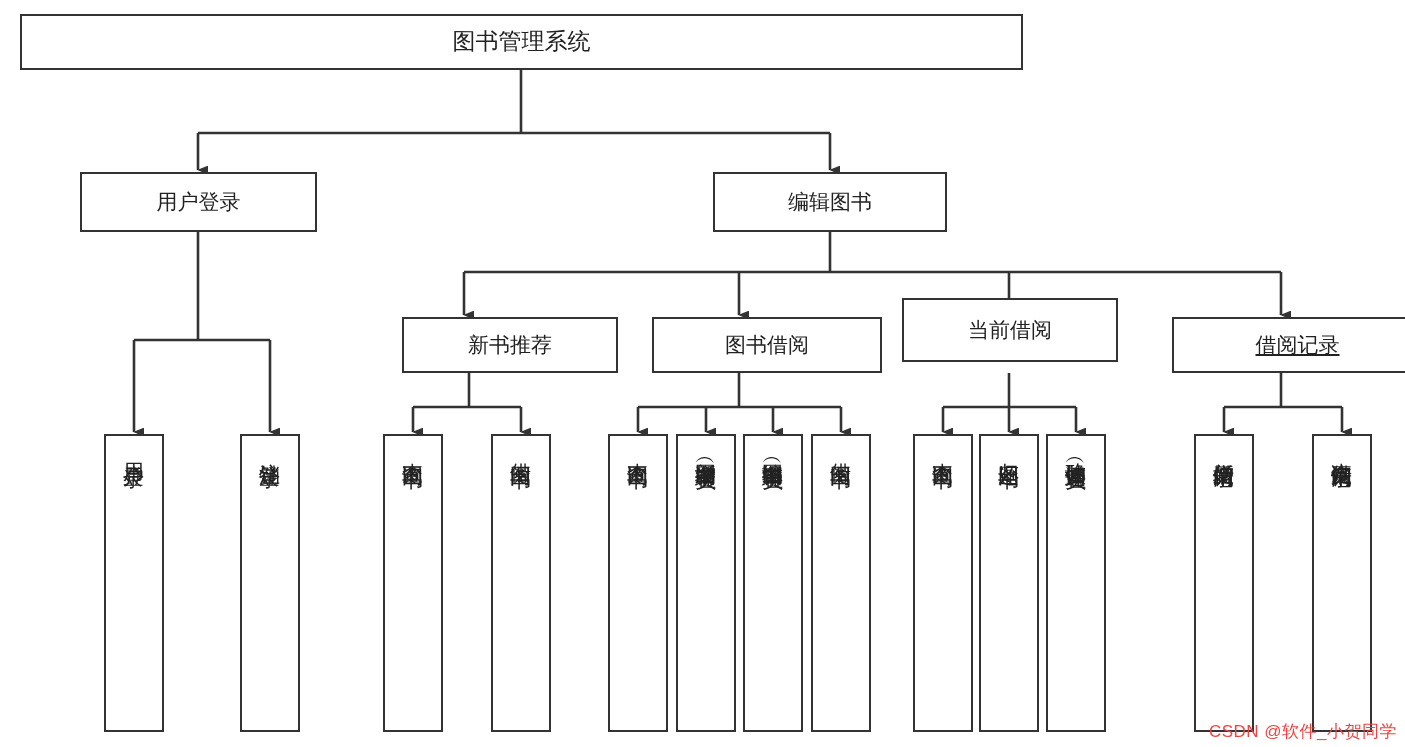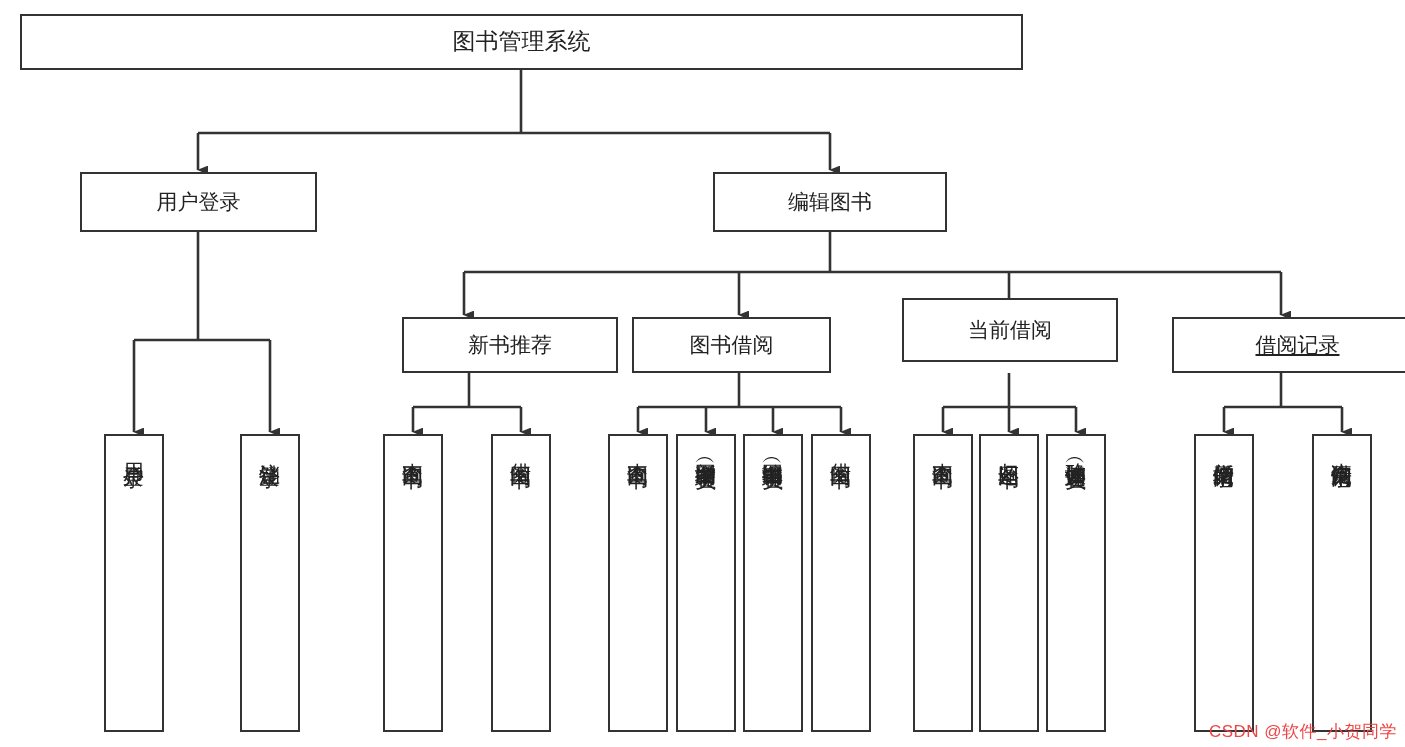--- a/index.html
+++ b/index.html
@@ -145,21 +145,21 @@
   </div>
 
   <div class="node level1" style="left:713px; top:172px; width:234px; height:60px;">
     <span class="node-label">编辑图书</span>
   </div>
 
   <div class="node level2" style="left:362px; top:317px; width:216px; height:56px;margin-left:40px;">
     <span class="node-label">新书推荐</span>
   </div>
 
-  <div class="node level2" style="left:632px; top:317px; width:199px; height:56px;">
+  <div class="node level2" style="left:652px; top:317px; width:230px; height:56px;">
     <span class="node-label">图书借阅</span>
   </div>
 
   <div class="node level2" style="left:902px; top:298px; width:216px; height:64px;">
     <span class="node-label">当前借阅</span>
   </div>
 
   <div class="node level2" style="left:1172px; top:317px; width:251px; height:56px;text-decoration:underline;">
     <span class="node-label">借阅记录</span>
   </div>

